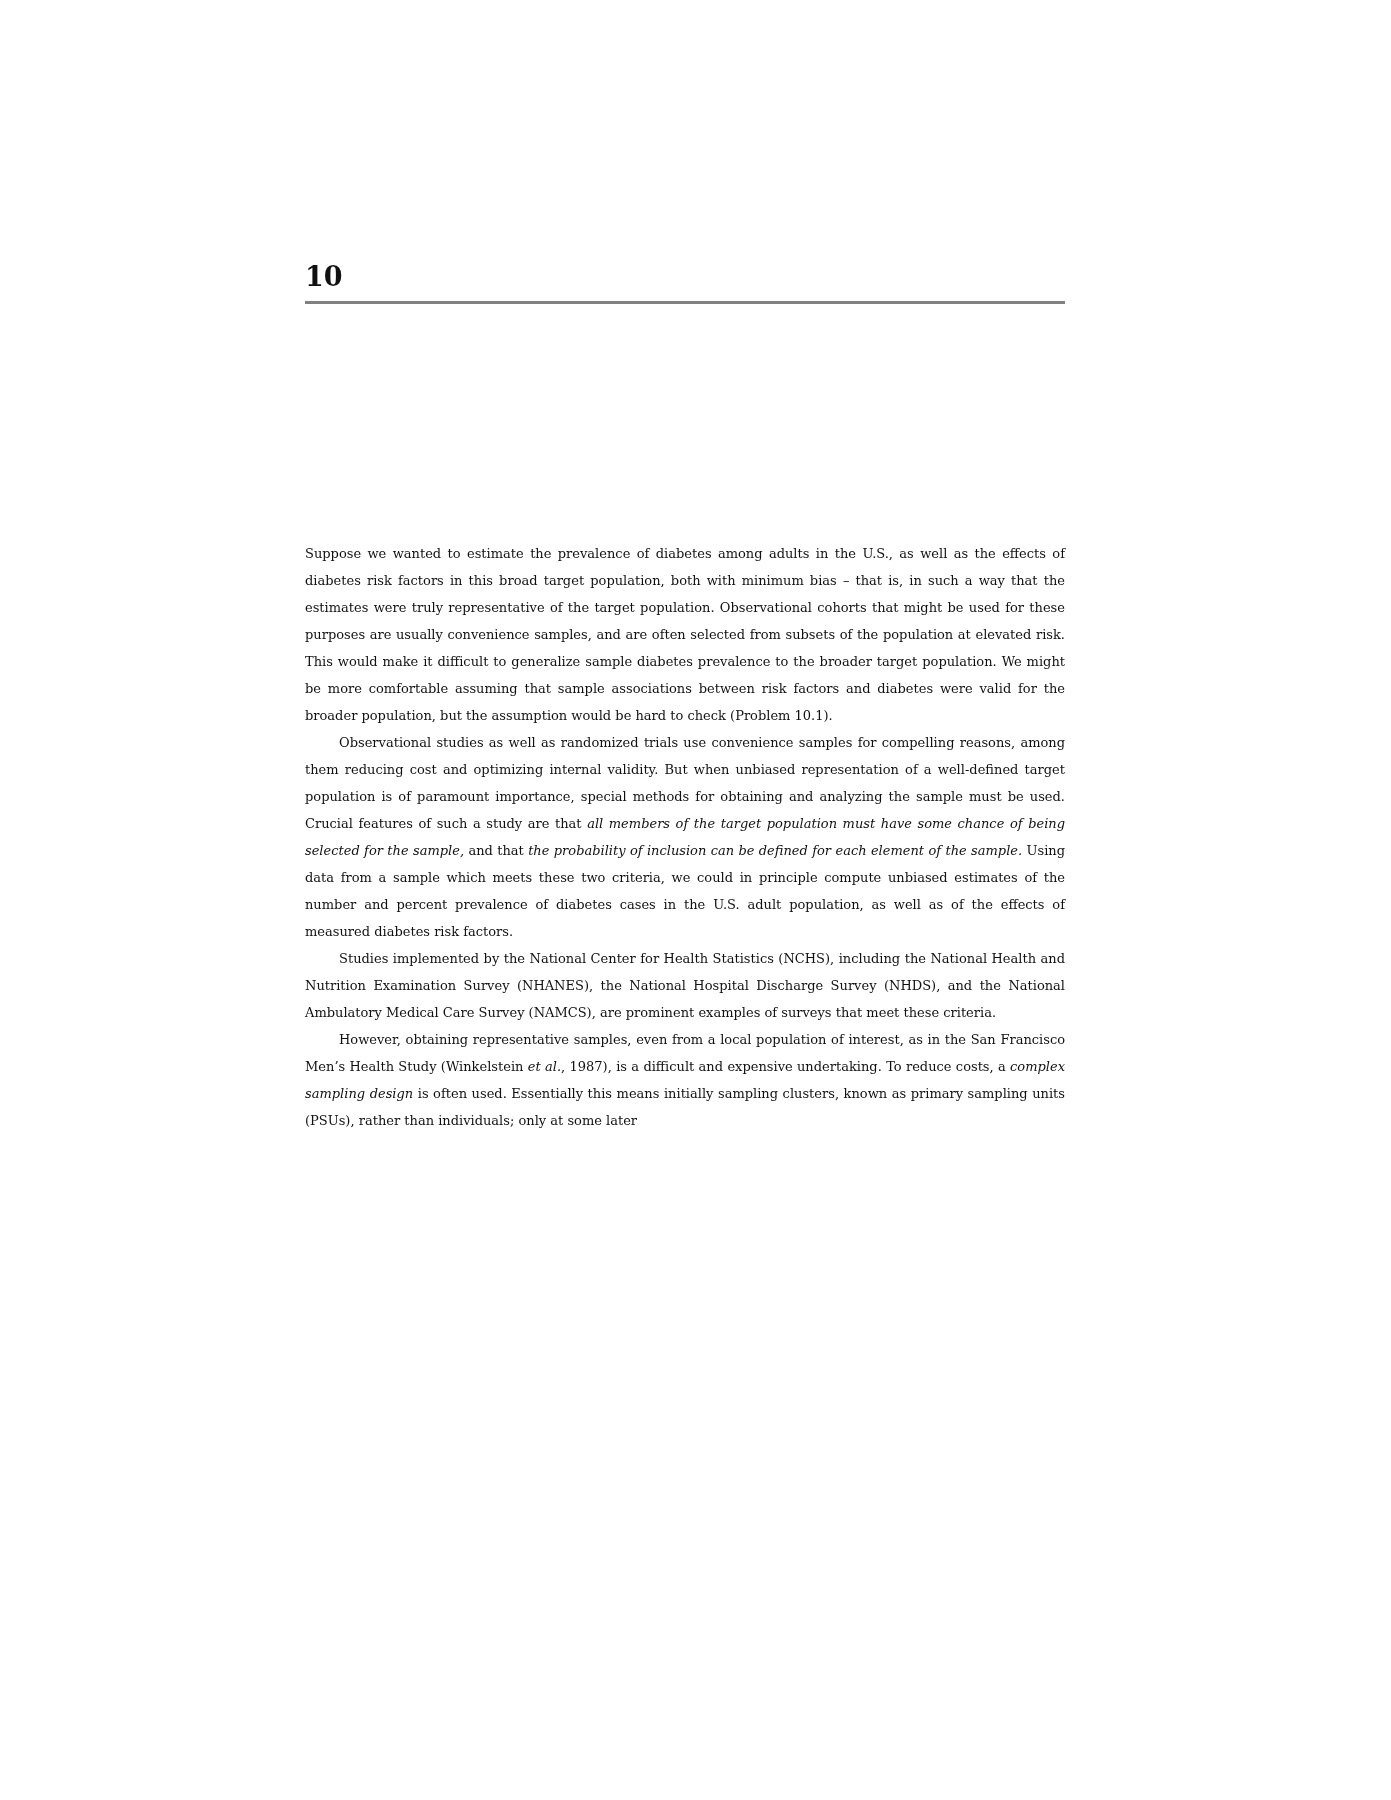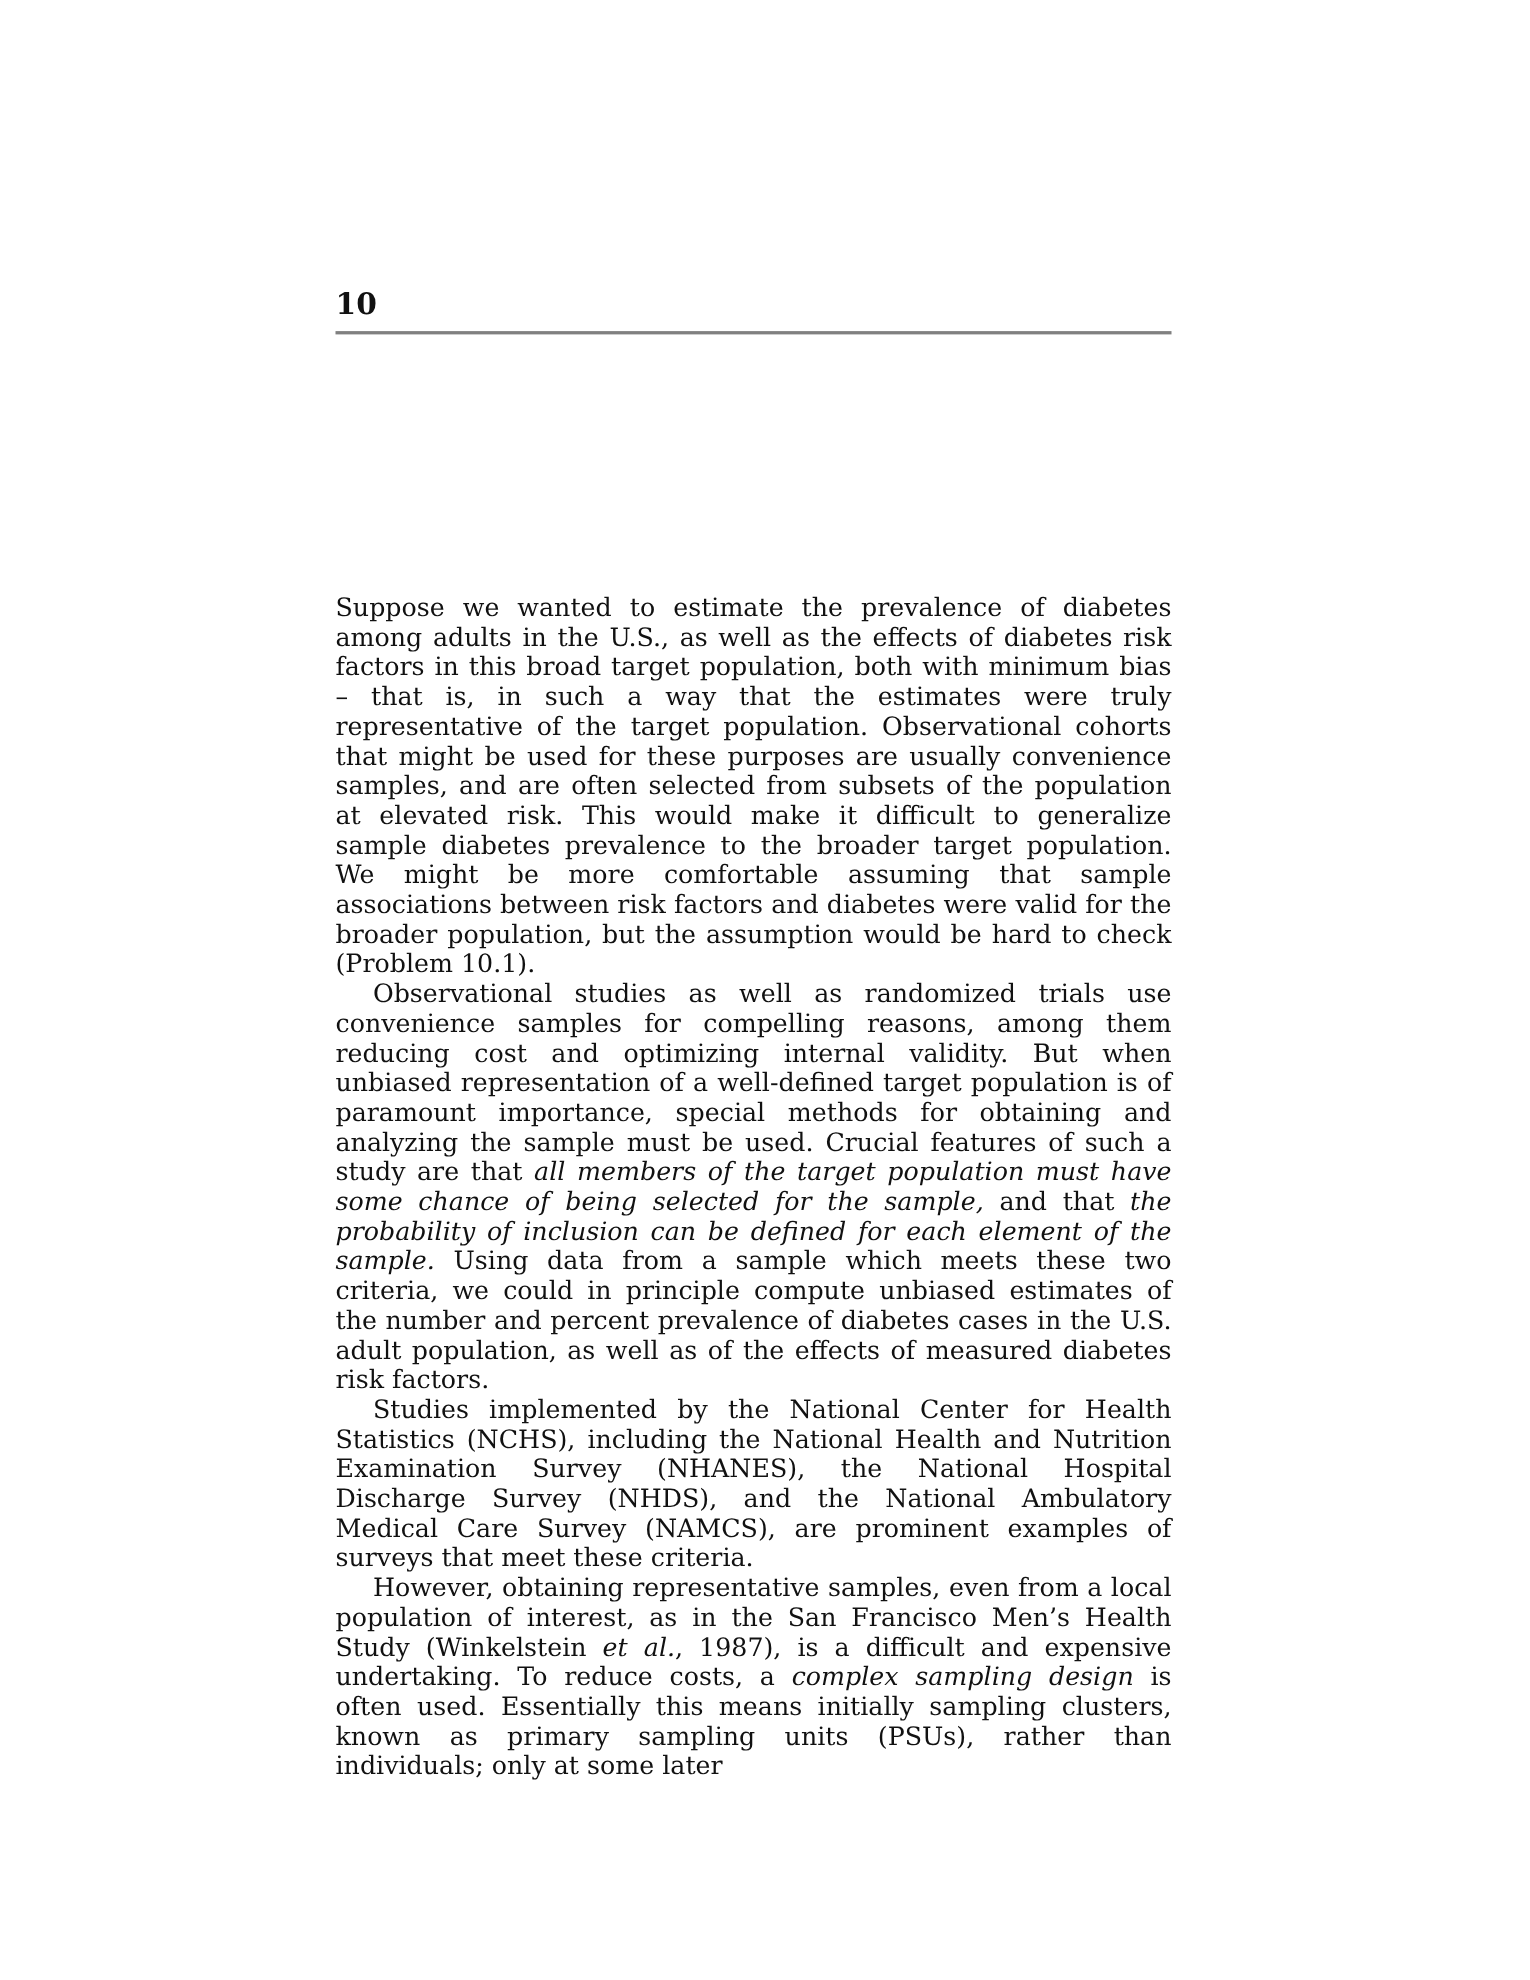--- a/index.html
+++ b/index.html
@@ -37,21 +37,21 @@
   }
   .chapter-title {
     margin: 24px 0 0 0;
     font-size: 32px;
     font-weight: bold;
     line-height: 1.1;
     letter-spacing: 0.3px;
   }
   .body-text {
     margin-top: 236px;
-    font-size: 23px;
+    font-size: 13px;
     line-height: 27px;
     text-align: justify;
     text-justify: inter-word;
   }
   .body-text p {
     margin: 0;
     padding: 0;
   }
   .body-text p.indent {
     text-indent: 34px;

